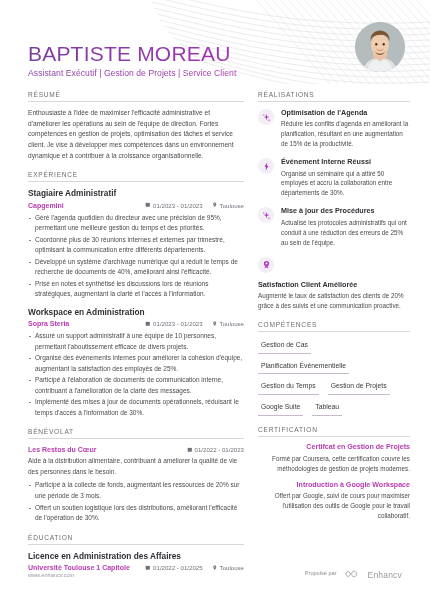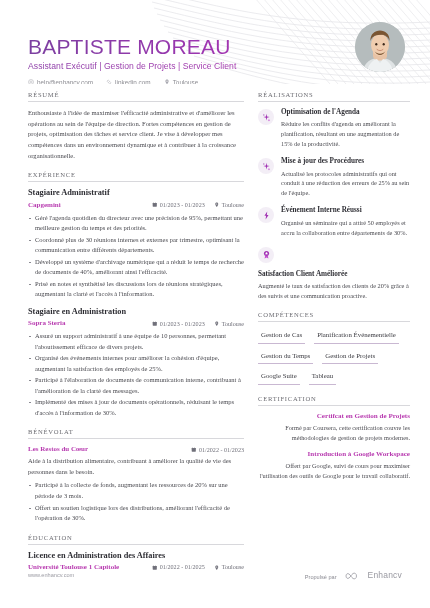--- a/index.html
+++ b/index.html
@@ -8,21 +8,21 @@
     font-family:"Liberation Sans", sans-serif;
     background:#ffffff;
     color:#3a3a3a;
     -webkit-font-smoothing:antialiased;
   }
   .page { position:relative; width:430px; height:608px; overflow:hidden; background:#fff; }
 
   
   .header { position:relative; height:84px; overflow:hidden; }
   .header-waves { position:absolute; inset:0; z-index:0; }
-  .header-inner { position:relative; z-index:2; padding:36px 28px 0 28px; }
+  .header-inner { position:relative; z-index:2; padding:36px 28px 0 28px;margin-top:7px; }
   .name {
     font-size:21px; font-weight:400; letter-spacing:.2px; line-height:1.08;
     background:linear-gradient(90deg,#7b3fa0 0%, #9b36b0 45%, #cc33b8 100%);
     -webkit-background-clip:text; background-clip:text; color:transparent;
     white-space:nowrap;
   }
   .title-line {
     margin-top:2px; font-size:8.6px; font-weight:400; letter-spacing:.05px;
     background:linear-gradient(90deg,#8a3aa6 0%, #a135ad 50%, #c233b8 100%);
     -webkit-background-clip:text; background-clip:text; color:transparent;
@@ -36,21 +36,21 @@
     position:absolute; right:25px; top:22px; width:50px; height:50px;
     border-radius:50%; overflow:hidden; z-index:3; background:#b9bfc0;
   }
   .avatar svg { display:block; }
 
   
   .columns { display:flex; padding:4px 25px 0 28px; gap:14px; }
   .col-left { width:216px; flex:0 0 216px; }
   .col-right { width:152px; flex:0 0 152px; }
 
-  .sec { margin-top:10px;font-family:Liberation Serif, serif; }
+  .sec { margin-top:10px; }
   .sec:first-child { margin-top:3px; }
   .sec-head {
     font-size:6.6px; letter-spacing:.75px; color:#6c6c72; text-transform:uppercase;
     padding-bottom:3px; border-bottom:1px solid #d8d8dc; margin-bottom:6px; font-weight:400;
   }
 
   .para { font-size:6.6px; line-height:1.62; color:#4a4a50; text-align:left; }
 
   .entry { margin-bottom:7px; }
   .entry:last-child { margin-bottom:0; }
@@ -93,21 +93,21 @@
   .cert:last-child { margin-bottom:0; }
   .cert-title { font-size:7.1px; font-weight:700; color:#b83bb0; line-height:1.3; }
   .cert-text { font-size:6.3px; line-height:1.58; color:#4a4a50; margin-top:1.5px; }
 
   
   .footer {
     position:absolute; left:0; right:0; bottom:28px;
     display:flex; align-items:center; padding:0 28px;
   }
   .footer-url { font-size:5.6px; color:#9a9aa2; }
-  .footer-right { margin-left:auto; display:flex; align-items:flex-end; gap:8px; }
+  .footer-right { margin-left:auto; display:flex; align-items:flex-start; gap:8px; }
   .footer-by { font-size:5.6px; color:#8b8b93; }
   .footer-brand { font-size:8.5px; color:#9a9aa2; letter-spacing:.2px; }
 </style>
 </head>
 <body>
 
 <div class="page">
 
   <div class="header">
 
@@ -241,21 +241,21 @@
           </div>
           <ul class="bullets">
             <li>Géré l'agenda quotidien du directeur avec une précision de 95%, permettant une meilleure gestion du temps et des priorités.</li>
             <li>Coordonné plus de 30 réunions internes et externes par trimestre, optimisant la communication entre différents départements.</li>
             <li>Développé un système d'archivage numérique qui a réduit le temps de recherche de documents de 40%, améliorant ainsi l'efficacité.</li>
             <li>Prisé en notes et synthétisé les discussions lors de réunions stratégiques, augmentant la clarté et l'accès à l'information.</li>
           </ul>
         </div>
 
         <div class="entry">
-          <div class="entry-title">Stagiaire en Administration</div>
+          <div class="entry-title">Workspace en Administration</div>
           <div class="entry-meta">
             <span class="entry-org">Sopra Steria</span>
             <span class="meta-right">
               <span class="meta-item">
                 <svg width="5.5" height="5.5" viewBox="0 0 12 12">
                   <rect x="1.5" y="2.5" width="9" height="8" rx="1" fill="#70707a"></rect>
                   <rect x="1.5" y="2.5" width="9" height="2.2" fill="#70707a"></rect>
                   <rect x="3.3" y="1" width="1" height="2.2" fill="#70707a"></rect>
                   <rect x="7.7" y="1" width="1" height="2.2" fill="#70707a"></rect>
                 </svg>
@@ -348,40 +348,40 @@
           </div>
           <div class="ach-body">
             <div class="ach-title">Optimisation de l'Agenda</div>
             <div class="ach-text">Réduire les conflits d'agenda en améliorant la planification, résultant en une augmentation de 15% de la productivité.</div>
           </div>
         </div>
 
         <div class="ach">
           <div class="ach-icon">
             <svg width="9" height="9" viewBox="0 0 16 16">
+              <path d="M9.3 1 L4.3 8.6 L7.2 8.6 L6.4 15 L11.6 7.1 L8.6 7.1 Z" fill="#a233b4"></path>
+            </svg>
+          </div>
+          <div class="ach-body">
+            <div class="ach-title">Événement Interne Réussi</div>
+            <div class="ach-text">Organisé un séminaire qui a attiré 50 employés et accru la collaboration entre départements de 30%.</div>
+          </div>
+        </div>
+
+        <div class="ach">
+          <div class="ach-icon">
+            <svg width="9" height="9" viewBox="0 0 16 16">
               <path d="M8 1.5 L9 6.3 L13.5 7.3 L9 8.3 L8 13.2 L7 8.3 L2.5 7.3 L7 6.3 Z" fill="#a233b4"></path>
               <path d="M12.4 10.2 L12.9 12.1 L14.6 12.7 L12.9 13.3 L12.4 15 L11.9 13.3 L10.2 12.7 L11.9 12.1 Z" fill="#c44fd0"></path>
               <path d="M3.4 1.4 L3.8 2.9 L5.2 3.4 L3.8 3.9 L3.4 5.3 L3 3.9 L1.6 3.4 L3 2.9 Z" fill="#8f2fa8"></path>
             </svg>
           </div>
           <div class="ach-body">
             <div class="ach-title">Mise à jour des Procédures</div>
             <div class="ach-text">Actualisé les protocoles administratifs qui ont conduit à une réduction des erreurs de 25% au sein de l'équipe.</div>
-          </div>
-        </div>
-
-        <div class="ach">
-          <div class="ach-icon">
-            <svg width="9" height="9" viewBox="0 0 16 16">
-              <path d="M9.3 1 L4.3 8.6 L7.2 8.6 L6.4 15 L11.6 7.1 L8.6 7.1 Z" fill="#a233b4"></path>
-            </svg>
-          </div>
-          <div class="ach-body">
-            <div class="ach-title">Événement Interne Réussi</div>
-            <div class="ach-text">Organisé un séminaire qui a attiré 50 employés et accru la collaboration entre départements de 30%.</div>
           </div>
         </div>
 
         <div class="ach">
           <div class="ach-icon">
             <svg width="9" height="9" viewBox="0 0 16 16">
               <circle cx="8" cy="6.3" r="4.6" fill="#a233b4"></circle>
               <path d="M8 3.3 L8.8 5 L10.6 5.3 L9.3 6.6 L9.6 8.4 L8 7.5 L6.4 8.4 L6.7 6.6 L5.4 5.3 L7.2 5 Z" fill="#ffffff"></path>
               <path d="M5.6 10 L4.6 15 L8 13.2 L11.4 15 L10.4 10 Z" fill="#c44fd0"></path>
             </svg>

